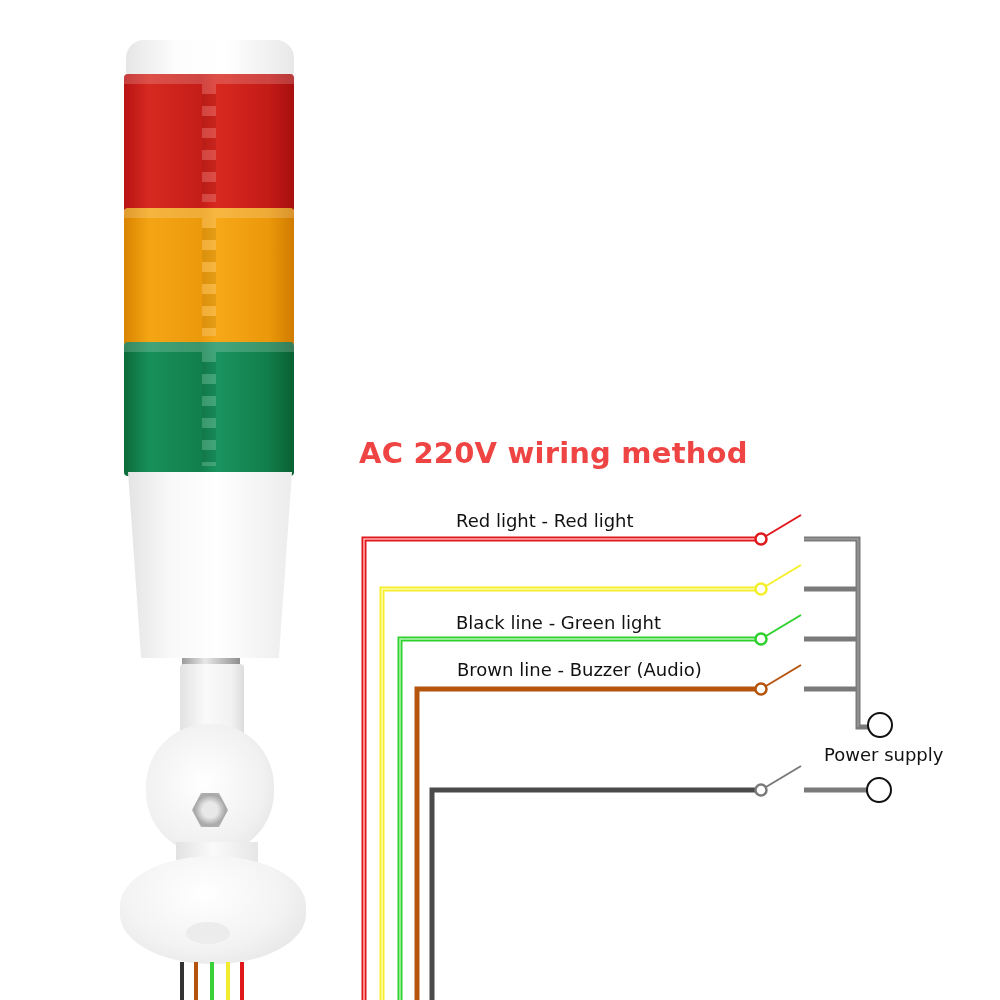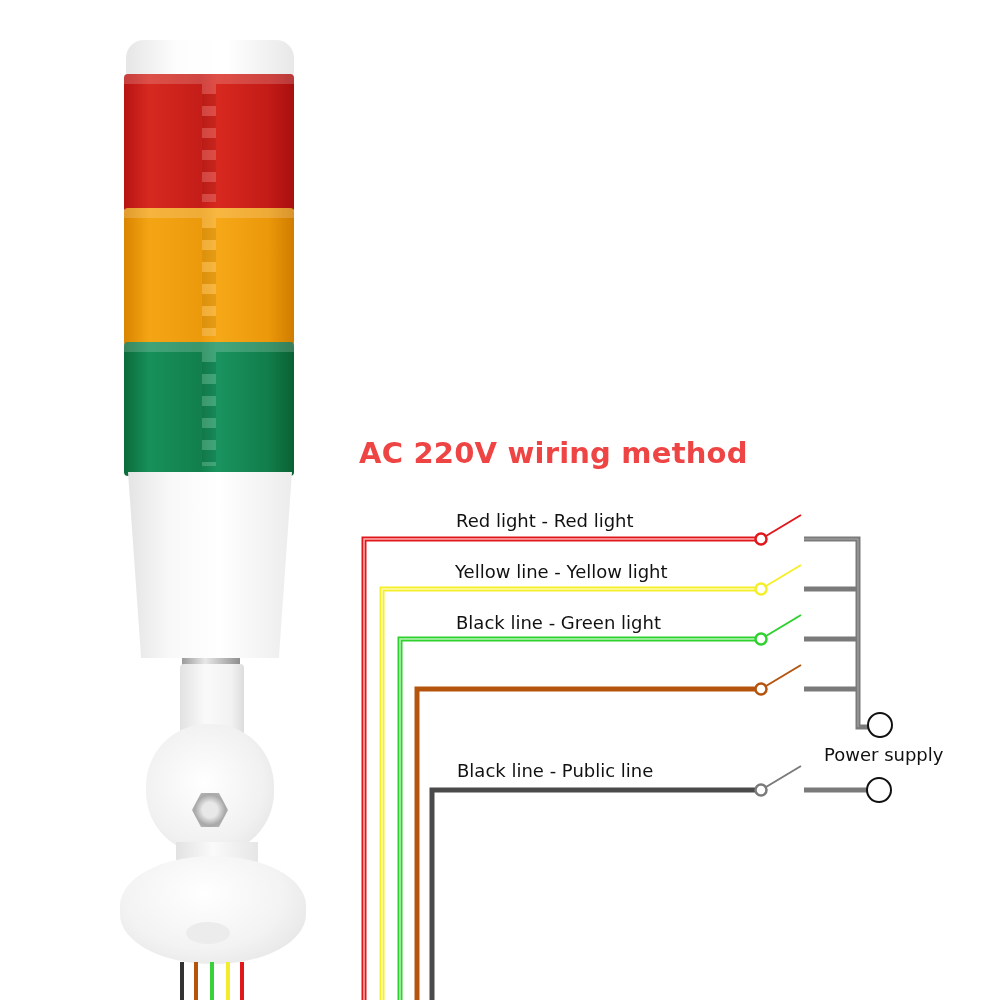--- a/index.html
+++ b/index.html
@@ -59,23 +59,22 @@
       <span style="left:14px;background:#b5540d"></span>
       <span style="left:30px;background:#39d13a"></span>
       <span style="left:46px;background:#f2ec2e"></span>
       <span style="left:60px;background:#e0181c"></span>
     </div>
   </div>
 
   <div class="title">AC 220V wiring method</div>
 
   <div class="lbl" style="left:456px;top:510px;">Red light - Red light</div>
-  <div class="lbl" style="left:455px;top:561px;">Yellow line - Yellow light</div>
   <div class="lbl" style="left:456px;top:612px;">Black line - Green light</div>
-  <div class="lbl" style="left:457px;top:760px;">Black line - Public line</div>
+  <div class="lbl" style="left:457px;top:659px;">Brown line - Buzzer (Audio)</div>
   <div class="lbl" style="left:824px;top:744px;">Power supply</div>
 
   <svg class="canvas" width="1000" height="1000" viewBox="0 0 1000 1000">
 
     <g>
       <path d="M364 1000 V539 H755" fill="none" stroke="#e0181c" stroke-width="5"></path>
       <path d="M364 1000 V539 H755" fill="none" stroke="#ffb3b3" stroke-width="1.5"></path>
       <circle cx="761" cy="539" r="5.5" fill="#fff" stroke="#e0181c" stroke-width="2.5"></circle>
       <line x1="766" y1="536" x2="801" y2="515" stroke="#e0181c" stroke-width="2"></line>
     </g>

